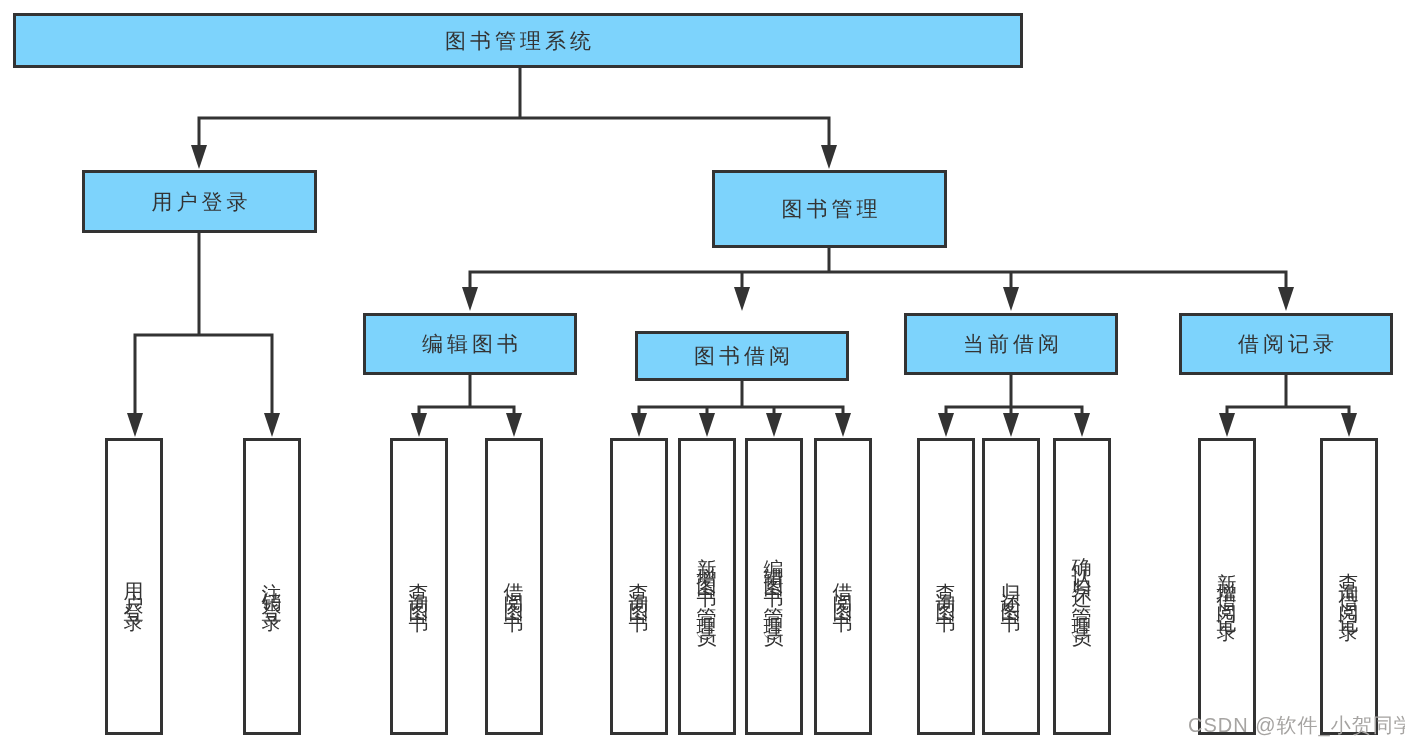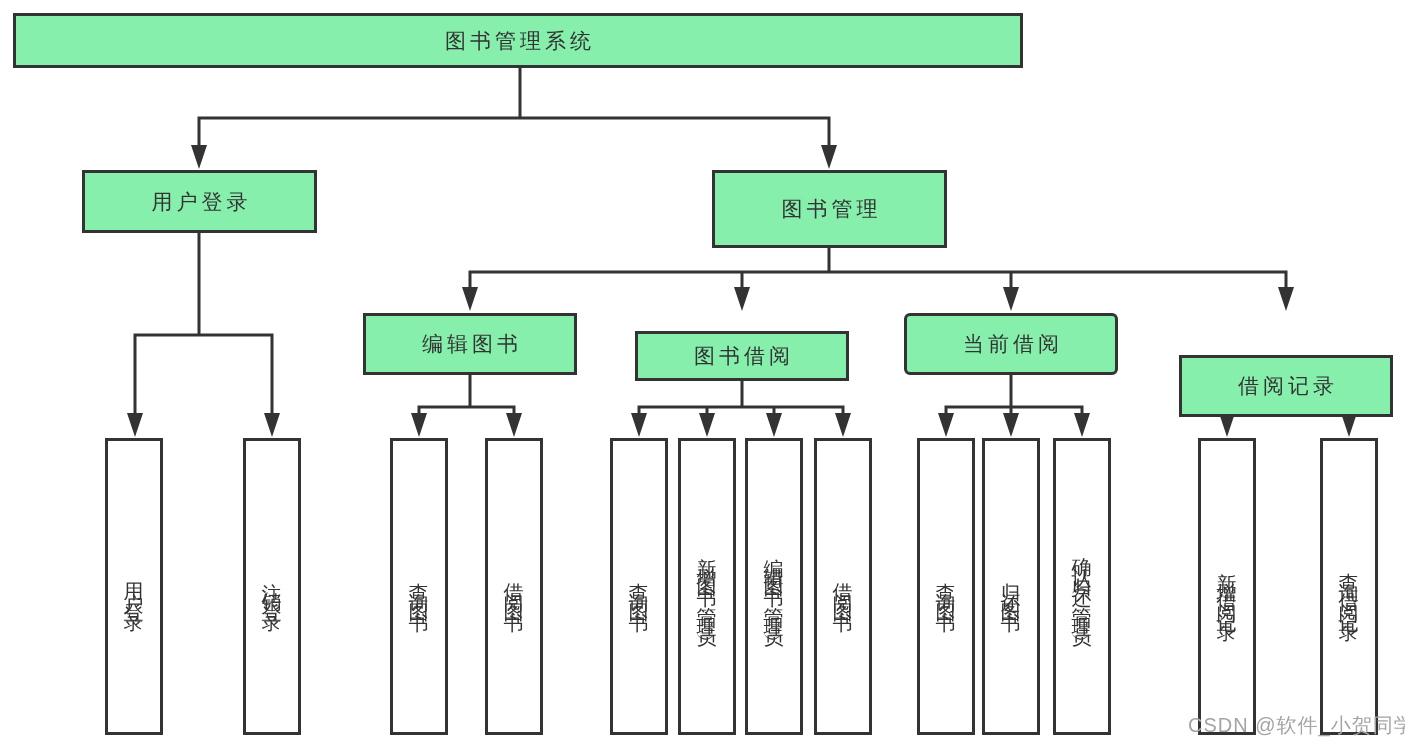--- a/index.html
+++ b/index.html
@@ -13,21 +13,21 @@
   }
   #connectors {
     position: absolute;
     left: 0; top: 0;
     width: 1405px; height: 747px;
   }
   .hbox {
     position: absolute;
     box-sizing: border-box;
     border: 3px solid #333333;
-    background: #86efac;
+    background: #7dd3fc;
     display: flex;
     align-items: center;
     justify-content: center;
     color: #333333;
     font-size: 21px;
     letter-spacing: 4px;
     text-indent: 4px;
     white-space: nowrap;
   }
   .vbox {
@@ -99,22 +99,22 @@
     </g>
   </svg>
 
   <div class="hbox" style="left:13px; top:13px; width:1010px; height:55px;">图书管理系统</div>
 
   <div class="hbox" style="left:82px; top:170px; width:235px; height:63px;">用户登录</div>
   <div class="hbox" style="left:712px; top:170px; width:235px; height:78px;">图书管理</div>
 
   <div class="hbox" style="left:363px; top:313px; width:214px; height:62px;">编辑图书</div>
   <div class="hbox" style="left:635px; top:313px; width:214px; height:50px;margin-top:18px;">图书借阅</div>
-  <div class="hbox" style="left:904px; top:313px; width:214px; height:62px;border-radius:6px;">当前借阅</div>
-  <div class="hbox" style="left:1179px; top:313px; width:214px; height:62px;margin-top:42px;">借阅记录</div>
+  <div class="hbox" style="left:904px; top:313px; width:214px; height:62px;">当前借阅</div>
+  <div class="hbox" style="left:1179px; top:313px; width:214px; height:62px;">借阅记录</div>
 
   <div class="vbox" style="left:105px;">
     <span>用户登录</span>
   </div>
   <div class="vbox" style="left:243px;">
     <span>注销登录</span>
   </div>
   <div class="vbox" style="left:390px;">
     <span>查询图书</span>
   </div>

